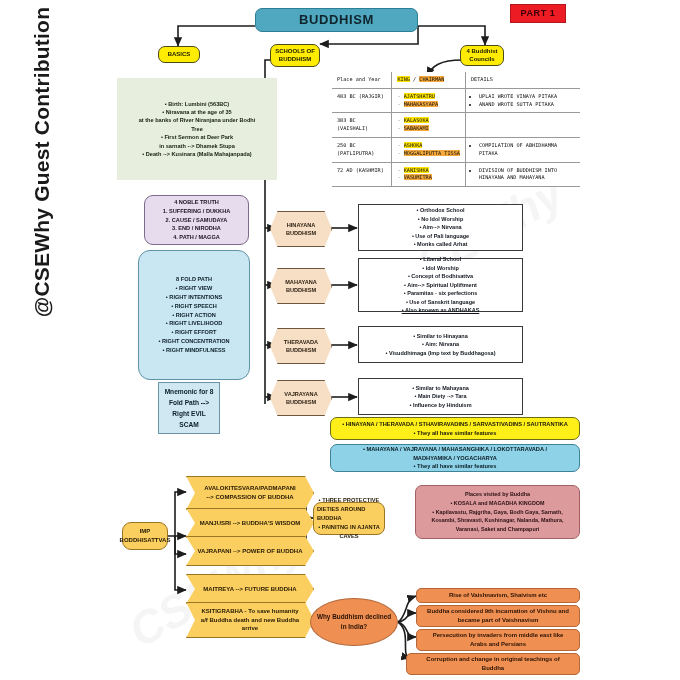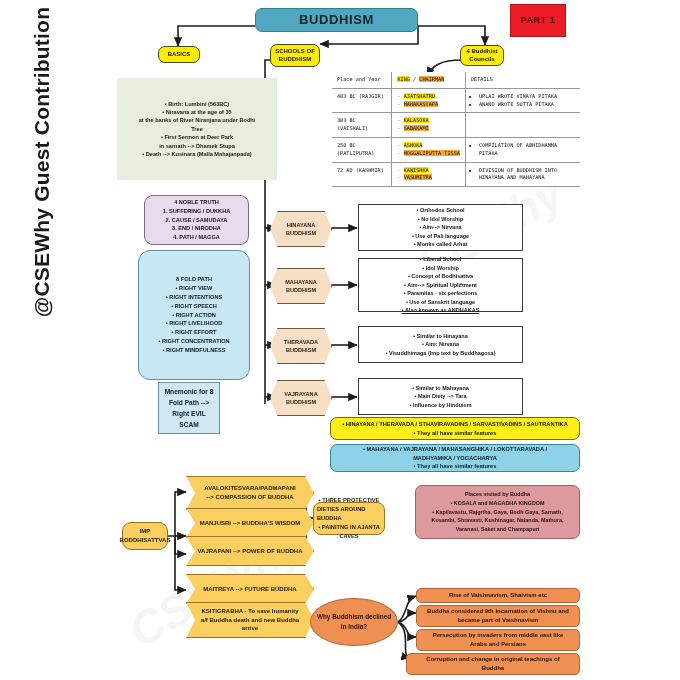--- a/index.html
+++ b/index.html
@@ -308,21 +308,21 @@
 
       <path d="M398,622 C408,615 404,600 416,596" marker-end="url(#ah)"></path>
       <path d="M398,622 C410,620 404,613 416,613" marker-end="url(#ah)"></path>
       <path d="M398,622 C410,626 404,637 416,637" marker-end="url(#ah)"></path>
       <path d="M398,622 C412,632 400,656 410,658" marker-end="url(#ah)"></path>
     </g>
   </svg>
 
   <div class="abs node title-bar" style="left:255px;top:8px;width:163px;height:24px;">BUDDHISM</div>
 
-  <div class="abs node part-badge" style="left:510px;top:4px;width:56px;height:33px;">PART 1</div>
+  <div class="abs node part-badge" style="left:510px;top:4px;width:56px;height:19px;">PART 1</div>
 
   <div class="abs node yellow-pill" style="left:158px;top:46px;width:42px;height:17px;">BASICS</div>
 
   <div class="abs node basics-box" style="left:117px;top:78px;width:160px;height:102px;" id="basics-box">
       <div>• Birth: Lumbini (563BC)</div>
       <div>• Niravana at the age of 35</div>
       <div>at the banks of River Niranjana under Bodhi</div>
       <div>Tree</div>
       <div>• First Sermon at Deer Park</div>
       <div>in sarnath --&gt; Dhamek Stupa</div>

